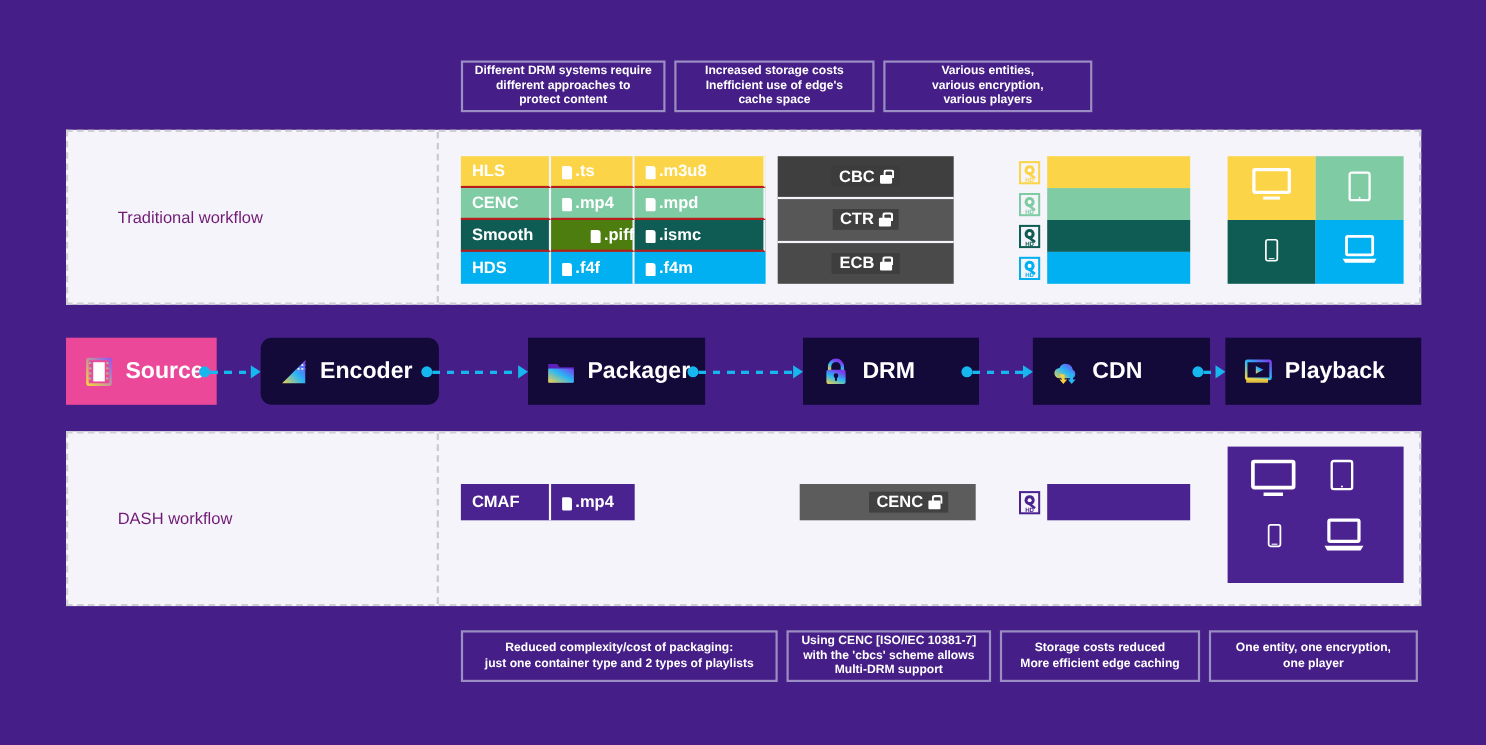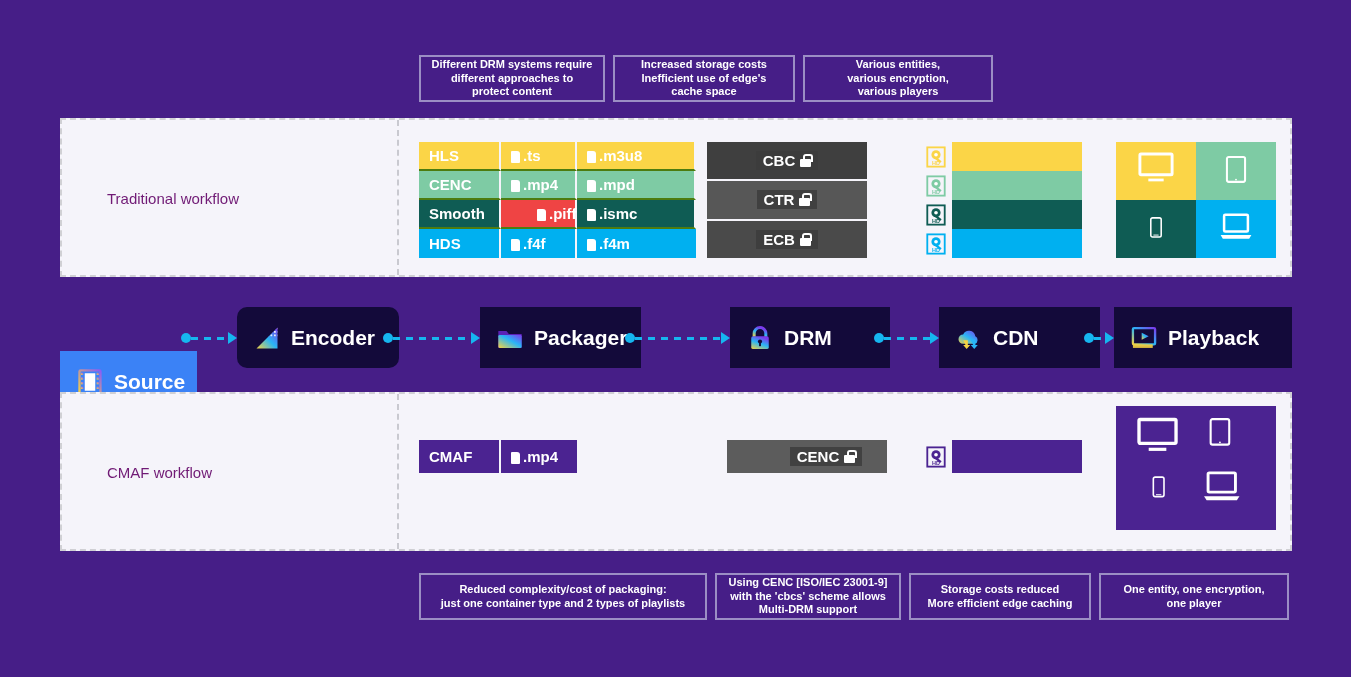--- a/index.html
+++ b/index.html
@@ -63,21 +63,21 @@
     grid-template-columns: 82px 76px 123px;
   }
   .fcell {
     display: flex; align-items: center;
     padding-left: 10px;
     color: #ffffff; font-weight: bold; font-size: 15px;
     border-right: 2px solid #f5f4fa;
     white-space: nowrap;
   }
   .fcell:last-child { border-right: none; }
-  .fcell.sep { border-bottom: 2px solid #4d7c0f; }
+  .fcell.sep { border-bottom: 2px solid #b91c1c; }
   .file-ico {
     display: inline-block; width: 9px; height: 12px;
     background: #fff; margin-right: 3px;
     position: relative; top: 1px;
     border-radius: 1px 3px 1px 1px;
     flex: 0 0 auto;
   }
   .file-ico::after {
     content: ""; position: absolute; left: 3px; top: 4px;
     width: 3px; height: 3px; border-radius: 50%;
@@ -230,21 +230,21 @@
         <span class="file-ico" style="--c: #7ecba4;"></span>
         <span>.mp4</span>
       </div>
       <div class="fcell sep" style="background: rgb(126, 203, 164);">
         <span class="file-ico" style="--c: #7ecba4;"></span>
         <span>.mpd</span>
       </div>
       <div class="fcell sep" style="background: rgb(15, 92, 84);">
         <span>Smooth</span>
       </div>
-      <div class="fcell sep" style="background: #ef4444; padding-left: 36px;">
+      <div class="fcell sep" style="background: #4d7c0f; padding-left: 36px;">
         <span class="file-ico" style="--c: #0f5c54;"></span>
         <span>.piff</span>
       </div>
       <div class="fcell sep" style="background: rgb(15, 92, 84);">
         <span class="file-ico" style="--c: #0f5c54;"></span>
         <span>.ismc</span>
       </div>
       <div class="fcell" style="background: rgb(0, 176, 240);">
         <span>HDS</span>
       </div>
@@ -350,21 +350,21 @@
         <span style="transform: scale(0.8);"><svg width="56" height="42" viewBox="0 0 24 24">
             <rect x="3.5" y="3" width="17" height="12" rx="0.8" fill="none" stroke="#ffffff" stroke-width="1.8"></rect>
             <path d="M1 17.5 h22 l-1.6 2.6 H2.6 Z" fill="#ffffff"></path>
             <rect x="10" y="18" width="4" height="1" fill="#fff"></rect>
           </svg></span>
       </div>
     </div>
 </div>
 
 <div id="pipeline">
-    <div class="pipe-node" style="left: 0px; width: 137px; background: #3b82f6; margin-top: 44px;">
+    <div class="pipe-node" style="left: 0px; width: 137px; background: #ec4899;">
       <span class="pipe-ico"><svg width="28" height="28" viewBox="0 0 24 24">
           <defs>
             <linearGradient id="g1" x1="0" y1="1" x2="1" y2="0">
               <stop offset="0" stop-color="#f5d242"></stop>
               <stop offset="1" stop-color="#8b5cf6"></stop>
             </linearGradient>
           </defs>
           <rect x="3" y="2" width="18" height="20" rx="1" fill="none" stroke="url(#g1)" stroke-width="2"></rect>
           <rect x="7.5" y="4.5" width="9" height="15" fill="#fff"></rect>
           <g fill="url(#g1)">
@@ -478,21 +478,21 @@
           </defs>
           <rect x="2.5" y="3.5" width="19" height="14" rx="1" fill="none" stroke="url(#g6)" stroke-width="2"></rect>
           <path d="M2.5 17.5 h17 v3 h-17 Z" fill="#f5d242" opacity="0.9"></path>
           <path d="M10 7.5 L16 10.5 L10 13.5 Z" fill="url(#g6)"></path>
         </svg></span>
       <span class="pipe-label">Playback</span>
     </div>
   </div>
 
 <div class="panel" id="panel-cmaf">
-  <div class="panel-title">CMAF workflow</div>
+  <div class="panel-title">DASH workflow</div>
   <div class="panel-divider"></div>
 
   <div id="cmaf-table">
       <div class="fcell" style="background: rgb(75, 35, 145);">
         <span>CMAF</span>
       </div>
       <div class="fcell" style="background: rgb(75, 35, 145);">
         <span class="file-ico"></span>
         <span>.mp4</span>
       </div>
@@ -532,20 +532,20 @@
           <rect x="3.5" y="3" width="17" height="12" rx="0.8" fill="none" stroke="#ffffff" stroke-width="1.8"></rect>
           <path d="M1 17.5 h22 l-1.6 2.6 H2.6 Z" fill="#ffffff"></path>
           <rect x="10" y="18" width="4" height="1" fill="#fff"></rect>
         </svg></span>
     </div>
 </div>
 
 <div class="callout-row" id="bottom-callouts">
   <div class="callout cw1">Reduced complexity/cost of packaging:
 just one container type and 2 types of playlists</div>
-  <div class="callout cw2">Using CENC [ISO/IEC 23001-9]
+  <div class="callout cw2">Using CENC [ISO/IEC 10381-7]
 with the 'cbcs' scheme allows
 Multi-DRM support</div>
   <div class="callout cw3">Storage costs reduced
 More efficient edge caching</div>
   <div class="callout cw4">One entity, one encryption,
 one player</div>
 </div>
 
 </body></html>

